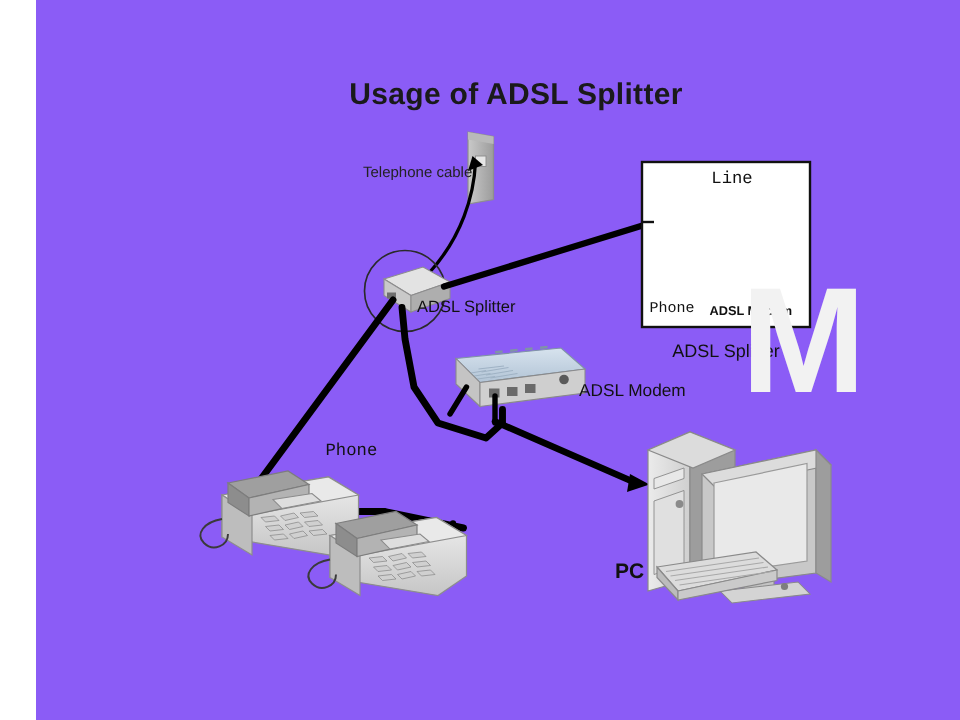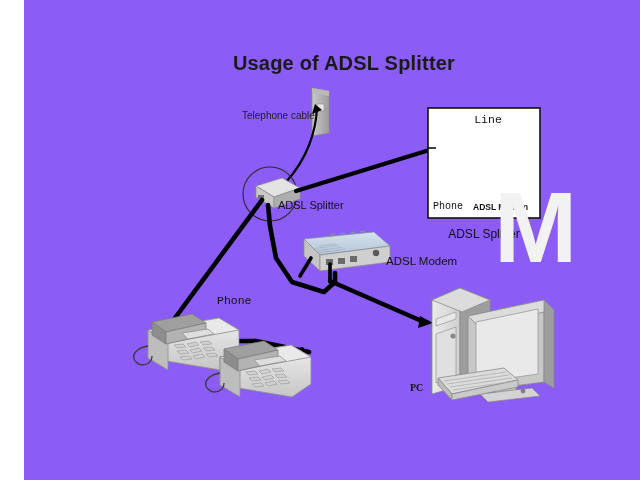--- a/index.html
+++ b/index.html
@@ -15,21 +15,21 @@
   #lbl-splitter-dev{left:254px;top:199px;font-size:11px;color:#111;}
   #lbl-line{left:404px;top:113px;width:120px;text-align:center;font-size:11.5px;
             font-family:"Liberation Mono","DejaVu Sans Mono",monospace;color:#111;}
   #lbl-phone-port{left:409px;top:201px;font-size:10px;
             font-family:"Liberation Mono","DejaVu Sans Mono",monospace;color:#111;}
   #lbl-modem-port{left:449px;top:202px;font-size:8.5px;font-weight:bold;color:#111;}
   #lbl-splitter-box{left:398px;top:227px;width:124px;text-align:center;font-size:12px;color:#111;}
   #lbl-adsl-modem{left:362px;top:255px;font-size:11.5px;color:#111;}
   #lbl-phone-bus{left:193px;top:294px;font-size:11.5px;
             font-family:"Liberation Mono","DejaVu Sans Mono",monospace;color:#111;}
-  #lbl-pc{left:386px;top:382px;font-size:10px;font-weight:bold;color:#111;font-family:Liberation Serif, serif;}
+  #lbl-pc{left:386px;top:372px;font-size:14px;font-weight:bold;color:#111;}
   #watermark{left:470px;top:170px;font-size:100px;color:#f2f2f2;font-weight:bold;}
 </style>
 </head>
 <body>
 
 <div id="stage">
 
   <svg width="640" height="480" viewBox="0 0 640 480">
     <defs>
       <linearGradient id="gPlate" x1="0" y1="0" x2="1" y2="0">

